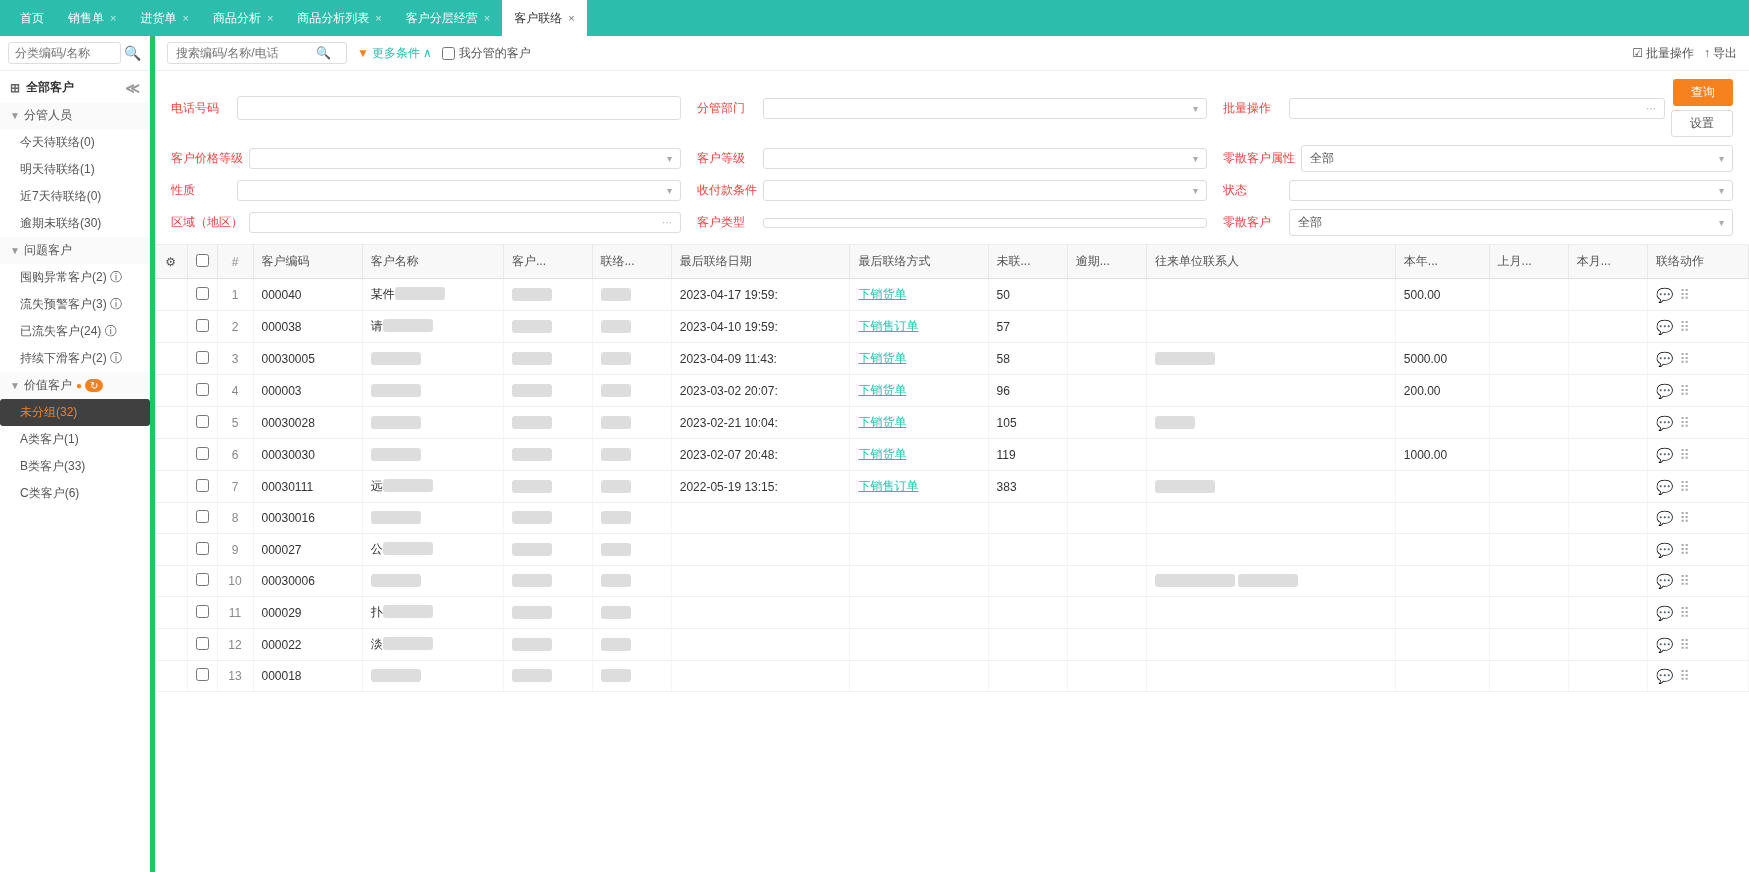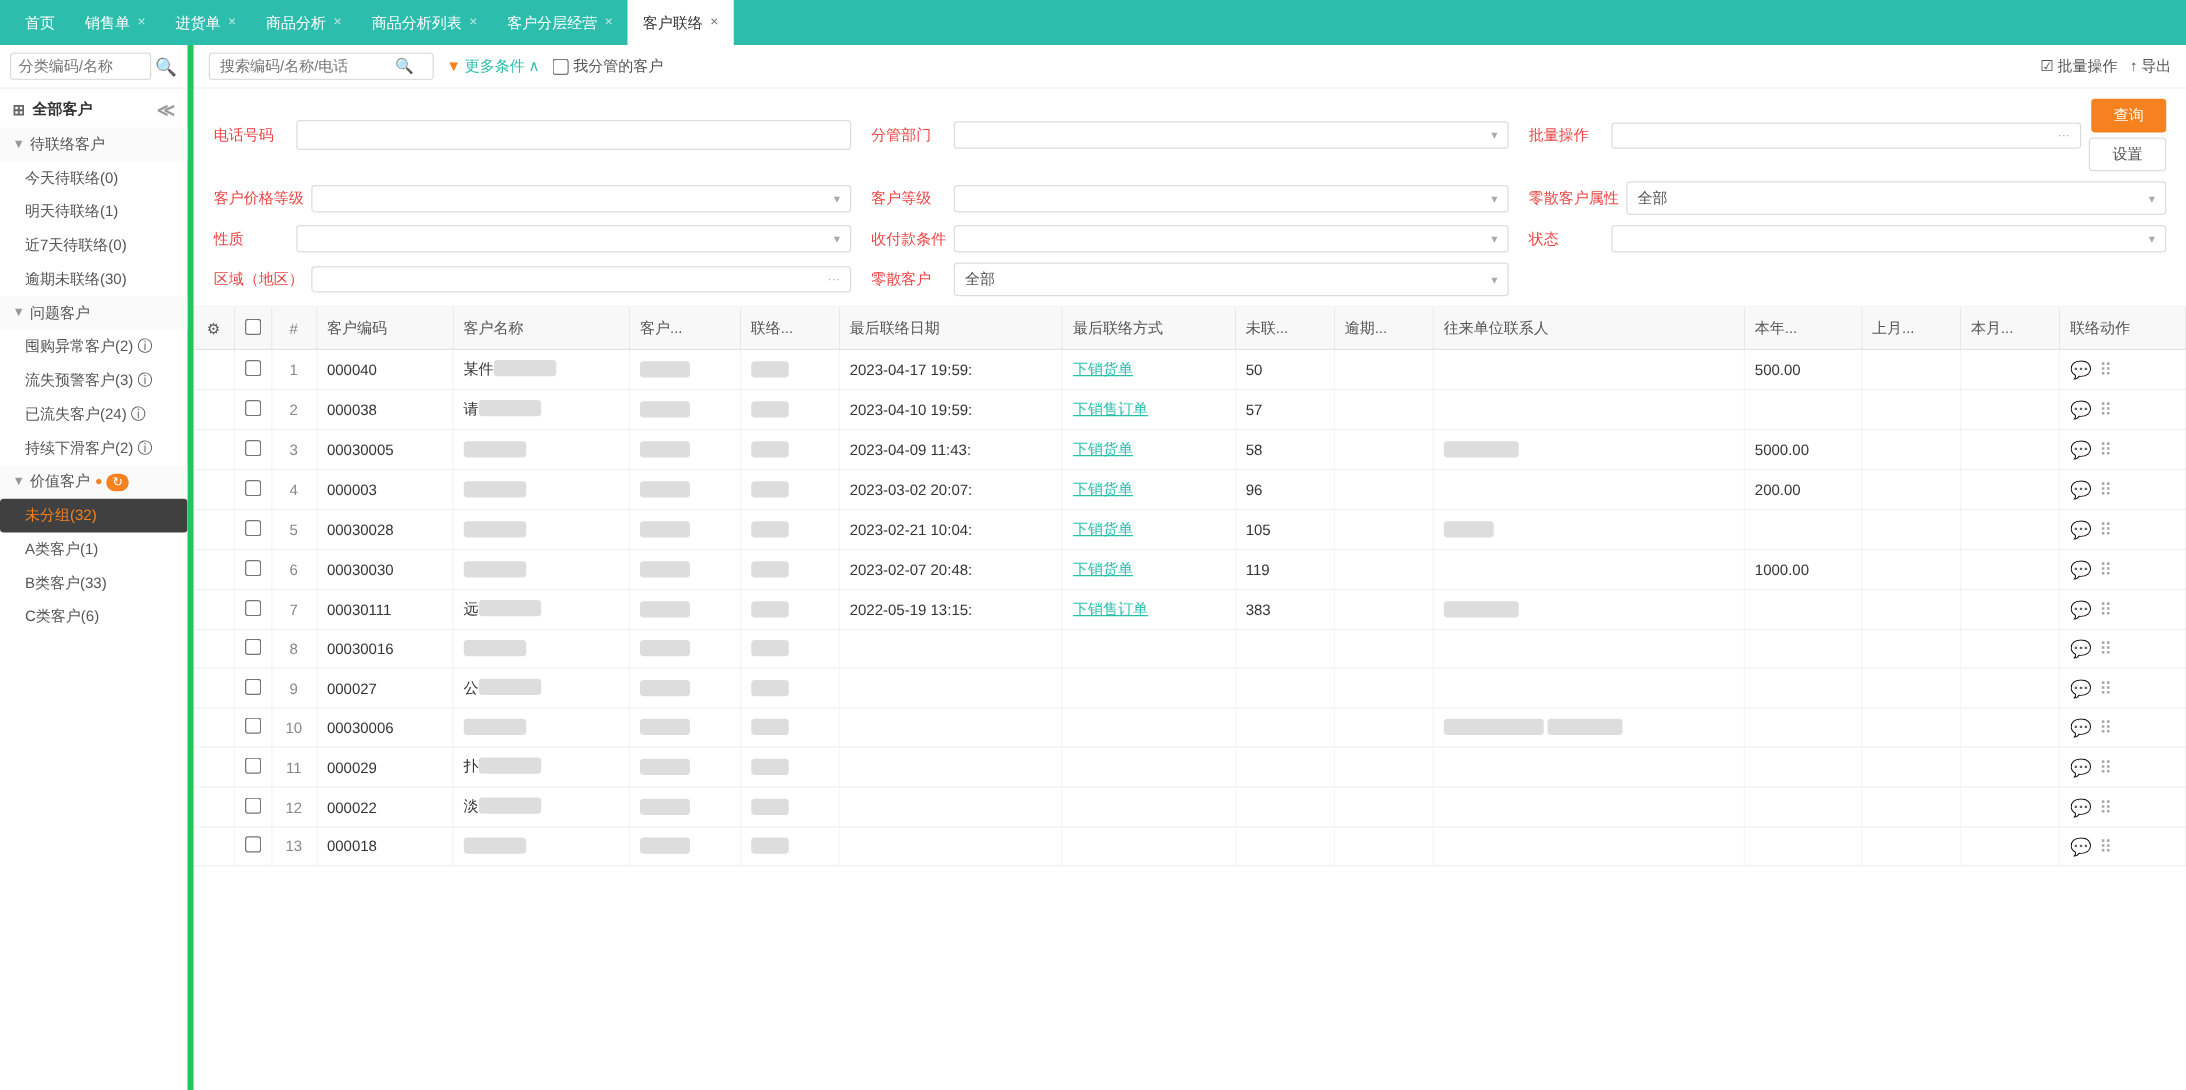--- a/index.html
+++ b/index.html
@@ -375,21 +375,21 @@
       <span class="search-icon-btn">🔍</span>
     </div>
     <div class="sidebar-all-customers">
       <span class="grid-icon">⊞</span>
       <span>全部客户</span>
       <span class="collapse-btn">≪</span>
     </div>
 
     <div class="sidebar-section-title">
       <span class="arrow">▼</span>
-      <span>待联络客户</span>
+      <span>分管人员</span>
     </div>
     <div class="sidebar-item">
       <span>今天待联络(0)</span>
     </div>
     <div class="sidebar-item">
       <span>明天待联络(1)</span>
     </div>
     <div class="sidebar-item">
       <span>近7天待联络(0)</span>
     </div>
@@ -529,20 +529,26 @@
           <span></span>
           <span class="caret">▾</span>
         </div>
       </div>
 
       <div class="filter-row">
         <span class="filter-label">区域（地区）</span>
         <div class="filter-select">
           <span></span>
           <span class="caret">···</span>
+        </div>
+      </div>
+      <div class="filter-row">
+        <span class="filter-label">客户类型</span>
+        <div class="filter-select">
+          <span></span>
         </div>
       </div>
       <div class="filter-row">
         <span class="filter-label">零散客户</span>
         <div class="filter-select">
           <span>全部</span>
           <span class="caret">▾</span>
         </div>
       </div>
     </div>

